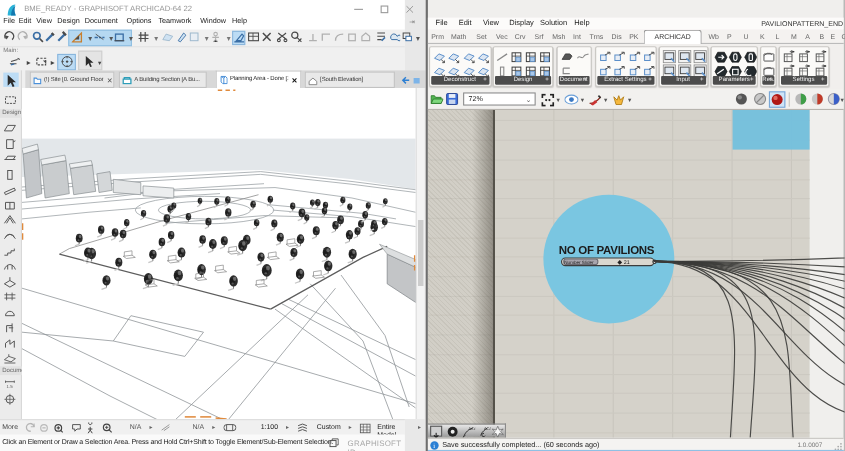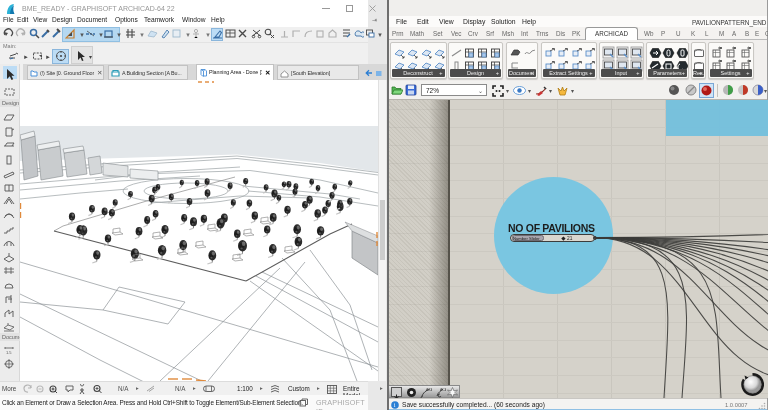--- a/index.html
+++ b/index.html
@@ -1246,21 +1246,21 @@
     <svg class="abs" style="left:348px;top:3px" width="13" height="13">
         <circle cx="6" cy="6" r="5" fill="#c8c8c8"></circle>
         <path d="M6,1 A5,5 0 0 1 6,11 Z" fill="#c03a28"></path>
       </svg>
     <svg class="abs" style="left:363px;top:3px" width="13" height="13">
         <circle cx="6" cy="6" r="5" fill="#d8d8d8" stroke="#99a"></circle>
         <path d="M6,1 A5,5 0 0 1 6,11 Z" fill="#3a5fc8"></path>
       </svg>
     <span class="abs" style="left:375px;top:6px;color:#555;font-size:6px">▾</span>
   </div>
-  <div class="abs" style="left:0;top:100px;width:379px;height:298px;background:#d5d2ca;overflow:hidden">
+  <div class="abs" style="left:0;top:100px;width:347px;height:298px;background:#d5d2ca;overflow:hidden">
     <div style="position:absolute;left:59.6px;top:0;width:1px;height:298px;background:#c9c6be"></div>
       <div style="position:absolute;left:113.6px;top:0;width:1px;height:298px;background:#c9c6be"></div>
       <div style="position:absolute;left:167.6px;top:0;width:1px;height:298px;background:#c9c6be"></div>
       <div style="position:absolute;left:221.6px;top:0;width:1px;height:298px;background:#c9c6be"></div>
       <div style="position:absolute;left:275.6px;top:0;width:1px;height:298px;background:#c9c6be"></div>
       <div style="position:absolute;left:329.6px;top:0;width:1px;height:298px;background:#c9c6be"></div>
       <div style="position:absolute;left:0;top:9.4px;width:379px;height:1px;background:#ccc9c1"></div>
       <div style="position:absolute;left:0;top:27.1px;width:379px;height:1px;background:#ccc9c1"></div>
       <div style="position:absolute;left:0;top:44.8px;width:379px;height:1px;background:#ccc9c1"></div>
       <div style="position:absolute;left:0;top:62.5px;width:379px;height:1px;background:#ccc9c1"></div>

